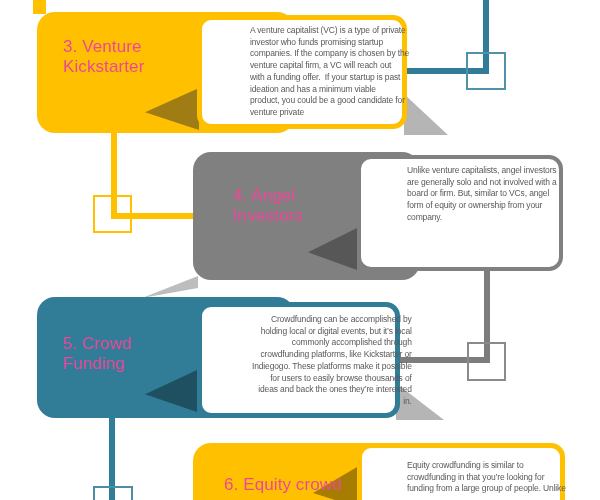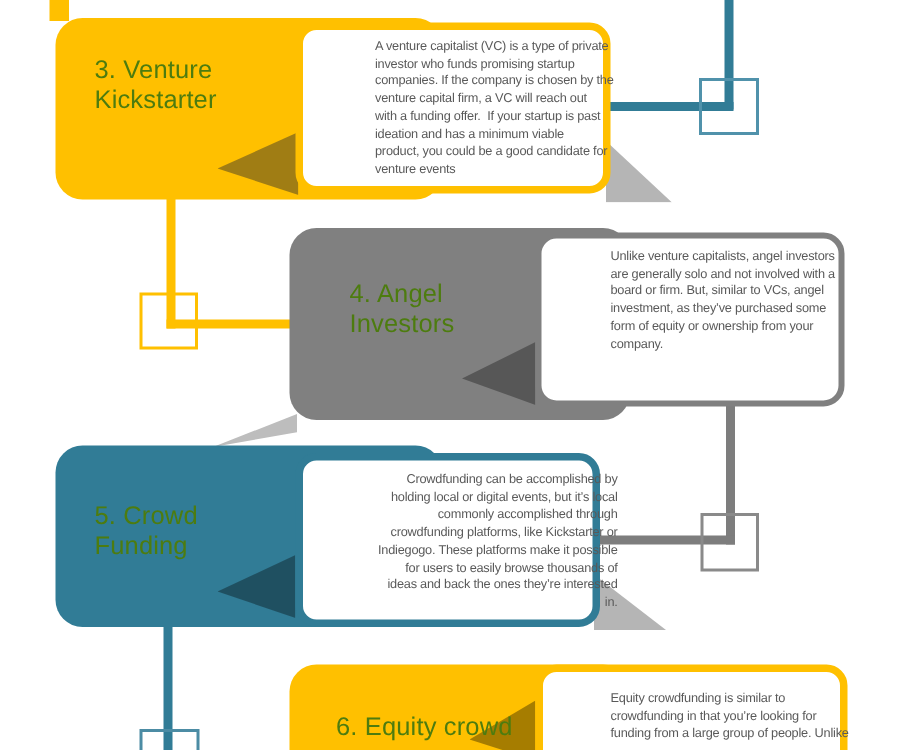--- a/index.html
+++ b/index.html
@@ -10,21 +10,21 @@
   .abs { position:absolute; }
   .bigbox { position:absolute; border-radius:18px; }
   .bigbox.gold { background:#FFC000; }
   .bigbox.gray { background:#808080; }
   .bigbox.teal { background:#317C96; }
   .whitebox { position:absolute; background:#ffffff; border-radius:14px; }
   .whitebox.gold { border:5px solid #FFC000; }
   .whitebox.gray { border:4px solid #808080; }
   .whitebox.teal { border:5px solid #317C96; }
   .boxlabel {
-    position:absolute; color:#4d7c0f; font-size:17px; line-height:20px;
+    position:absolute; color:#ec4899; font-size:17px; line-height:20px;
     letter-spacing:0.1px; white-space:pre;
   }
   .desc {
     position:absolute; color:#595959; font-size:8.5px; line-height:11.7px;
     letter-spacing:-0.15px;
   }
   .desc div { white-space:pre;margin-left:35px; }
   .cline { position:absolute; }
   .cline.gold { background:#FFC000; }
   .cline.teal { background:#317C96; }
@@ -63,37 +63,36 @@
     <div class="whitebox gold" style="left:197px; top:15px; width:200px; height:104px;"></div>
     <div class="boxlabel" style="left:63px; top:37px;"><span>3. Venture</span><br><span>Kickstarter</span></div>
     <div class="desc" style="left:215px; top:25px;">
       <div>A venture capitalist (VC) is a type of private</div>
       <div>investor who funds promising startup</div>
       <div>companies. If the company is chosen by the</div>
       <div>venture capital firm, a VC will reach out</div>
       <div>with a funding offer.  If your startup is past</div>
       <div>ideation and has a minimum viable</div>
       <div>product, you could be a good candidate for</div>
-      <div>venture events</div>
+      <div>venture private</div>
     </div>
   </div>
 
   <div>
     <div class="wedge" style="left:142px; top:276px; width:56px; height:22px;
                 background:#BDBDBD; clip-path:polygon(100% 0,100% 55%,0 100%);"></div>
     <div class="bigbox gray" style="left:193px; top:152px; width:227px; height:128px;"></div>
     <div class="wedge" style="left:308px; top:228px; width:49px; height:42px;
                 background:rgba(0,0,0,0.32); clip-path:polygon(100% 0,100% 100%,0 58%);"></div>
     <div class="whitebox gray" style="left:357px; top:155px; width:198px; height:108px;"></div>
     <div class="boxlabel" style="left:233px; top:186px;"><span>4. Angel</span><br><span>Investors</span></div>
     <div class="desc" style="left:372px; top:165px;">
       <div>Unlike venture capitalists, angel investors</div>
       <div>are generally solo and not involved with a</div>
       <div>board or firm. But, similar to VCs, angel</div>
-      <div>investment, as they’ve purchased some</div>
       <div>form of equity or ownership from your</div>
       <div>company.</div>
     </div>
   </div>
 
   <div>
     <div class="bigbox teal" style="left:37px; top:297px; width:258px; height:121px;"></div>
     <div class="wedge" style="left:145px; top:370px; width:52px; height:42px;
                 background:rgba(0,0,0,0.35); clip-path:polygon(100% 0,100% 100%,0 58%);"></div>
     <div class="wedge" style="left:396px; top:383px; width:48px; height:37px;

